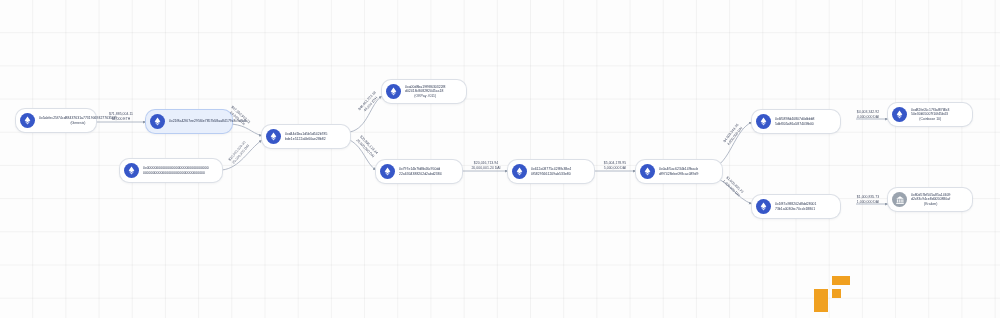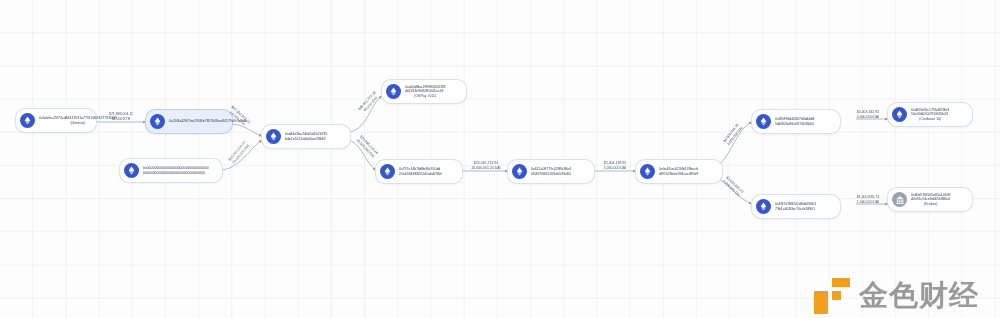--- a/index.html
+++ b/index.html
@@ -376,16 +376,15 @@
     <span>$1,000,835.73</span>
     <span class="l2">1,000,000 DAI</span>
   </div>
 
   <div id="watermark" style="left:814px; top:276px;">
     <span id="wm-mark">
       <span class="sq-a"></span>
       <span class="sq-b"></span>
       <span class="sq-c"></span>
     </span>
-    <span id="wm-text">金色财经</span>
   </div>
 
 </div>
 
 </body></html>

